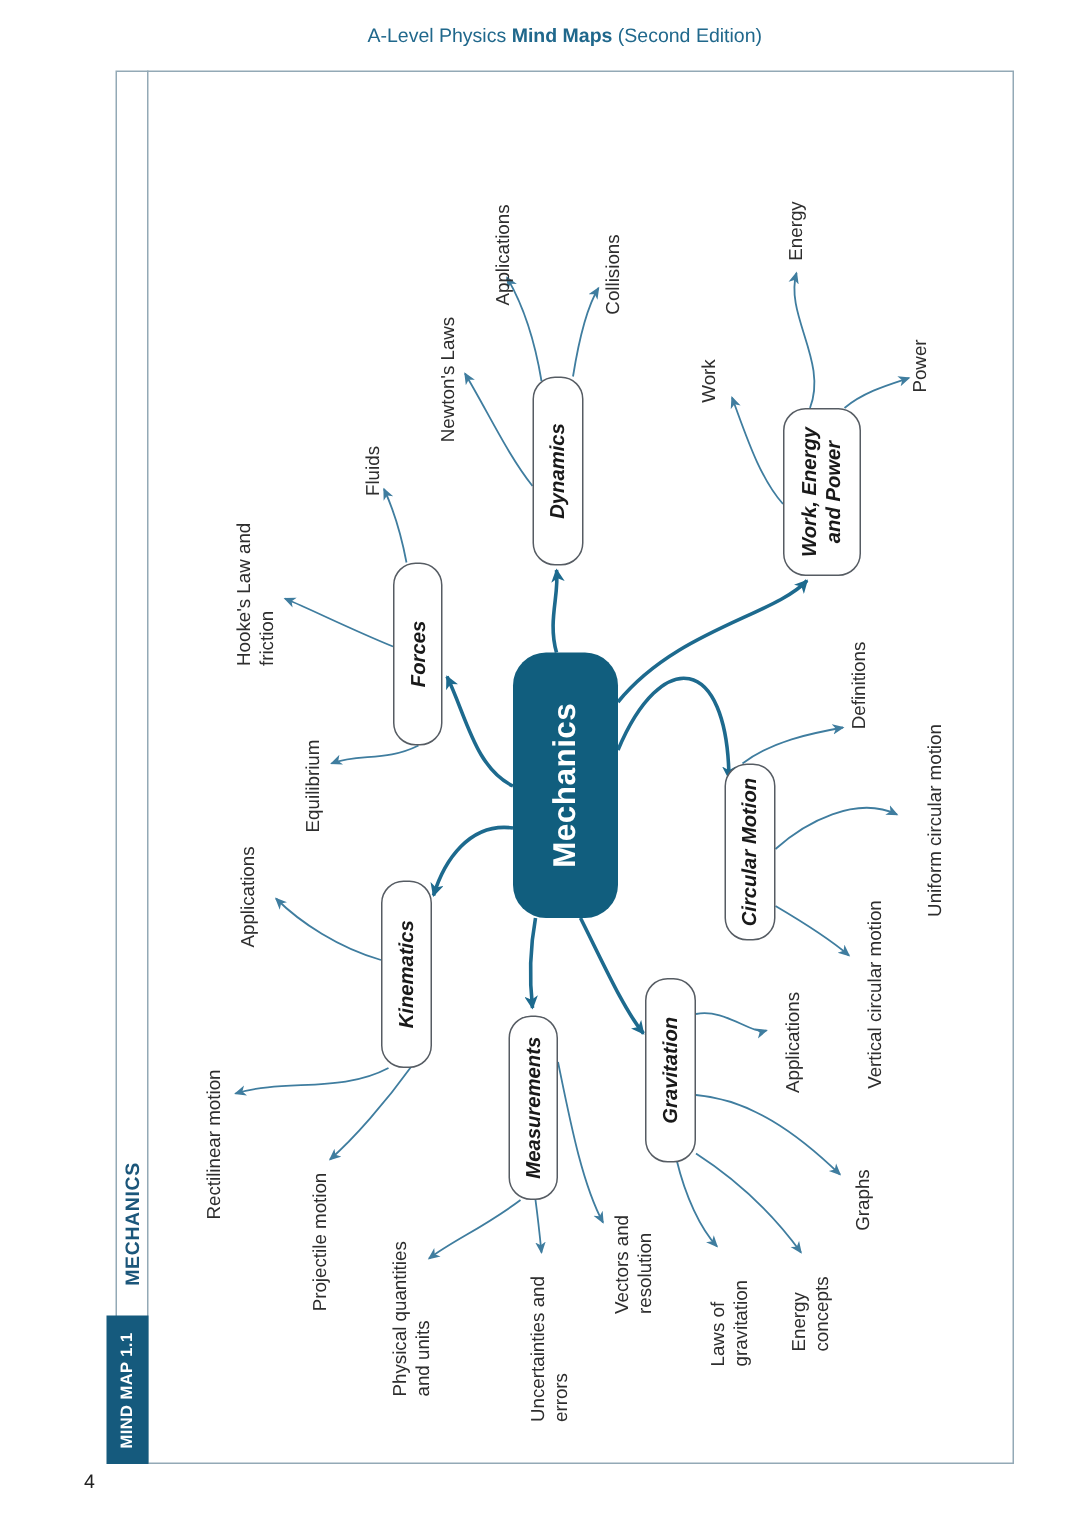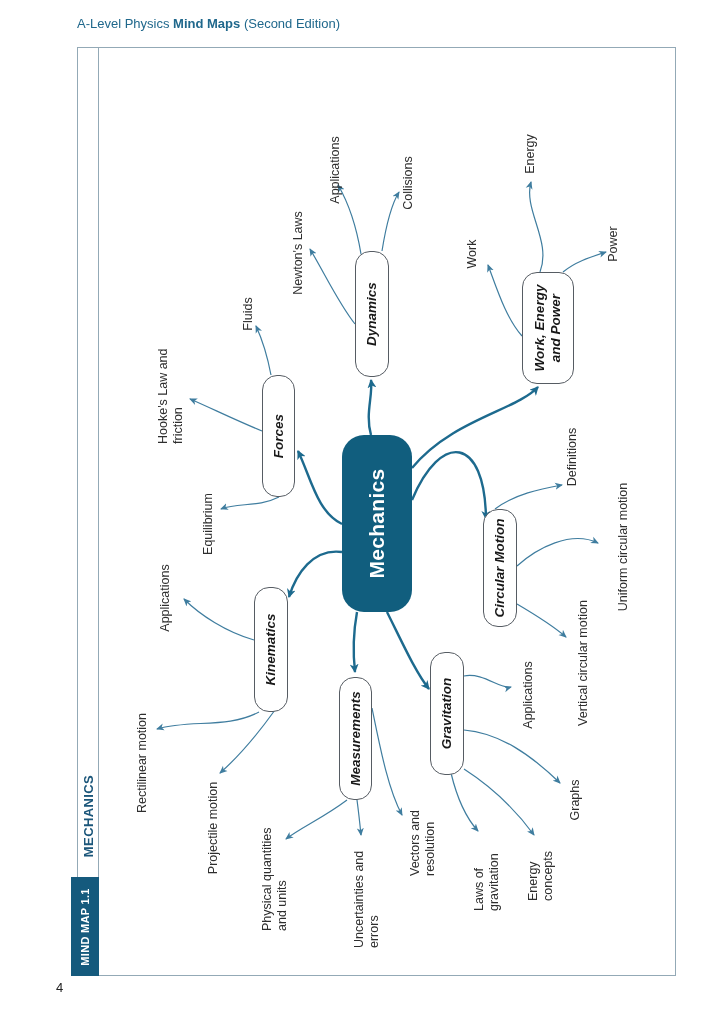--- a/index.html
+++ b/index.html
@@ -1,19 +1,19 @@
 <!DOCTYPE html>
 <html><head>
 <meta charset="utf-8">
 <style>
   html,body{margin:0;padding:0;background:#fff;}
   #page{position:relative;width:724px;height:1024px;background:#ffffff;overflow:hidden;
         font-family:"Liberation Sans",sans-serif;}
   
-  .header{position:absolute;left:77px;top:16px;width:599px;text-align:left;
+  .header{position:absolute;left:77px;top:16px;width:599px;text-align:center;
           font-size:13px;color:#20688c;}
   .header .b{font-weight:700;}
   
   .frame{position:absolute;left:77px;top:47px;width:599px;height:929px;
          border:1px solid #93a9b6;box-sizing:border-box;}
   .side-col{position:absolute;left:77px;top:47px;width:22px;height:929px;
             border-right:1px solid #93a9b6;box-sizing:border-box;}
   .chapter{position:absolute;left:88px;top:816px;transform:translate(-50%,-50%) rotate(-90deg);
            white-space:nowrap;font-size:13px;font-weight:700;letter-spacing:.4px;color:#1b567a;}
   .tab{position:absolute;left:71px;top:877px;width:28px;height:99px;background:#155a7d;

